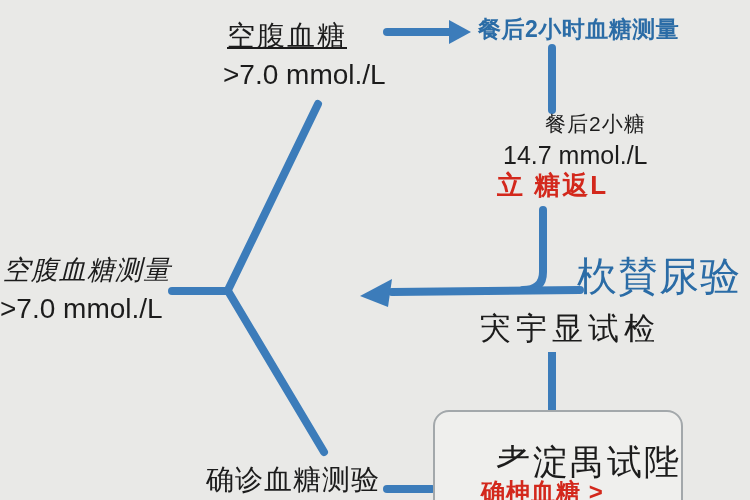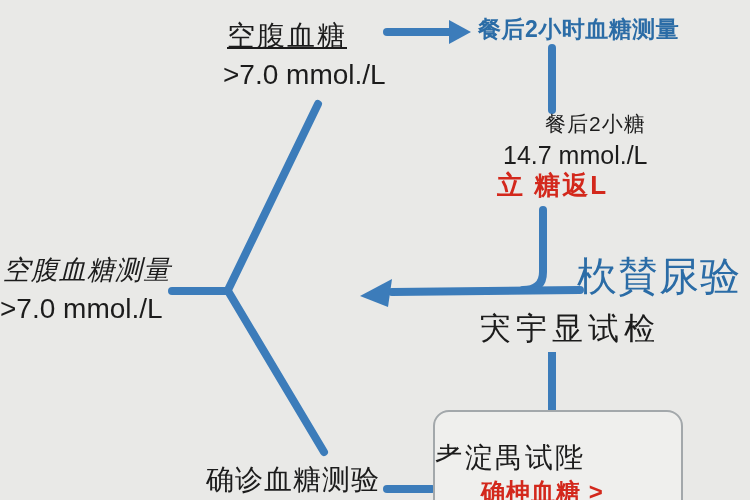--- a/index.html
+++ b/index.html
@@ -38,21 +38,21 @@
   .t-fasting-left-title{left:3px;top:255px;font-size:27px;letter-spacing:1px;font-style:italic;}
   .t-fasting-left-value{left:0px;top:293px;font-size:28px;}
   .t-confirm-bottom{left:206px;top:464px;font-size:28px;letter-spacing:1px;}
 
   .box{
     position:absolute;left:433px;top:410px;width:250px;height:110px;
     border:2px solid var(--box-border);
     border-radius:16px;
     background:var(--box-fill);
   }
-  .box-title{position:absolute;left:0;top:27px;width:100%;text-align:left;font-size:28px;letter-spacing:2px;color:var(--text-black);}
+  .box-title{position:absolute;left:0;top:27px;width:100%;text-align:right;font-size:35px;letter-spacing:2px;color:var(--text-black);}
   .box-red{position:absolute;left:46px;top:66px;font-size:24px;letter-spacing:1px;}
 </style>
 </head>
 <body>
 
 <svg class="connectors" viewBox="0 0 750 500" xmlns="http://www.w3.org/2000/svg">
 
   <line x1="387" y1="32" x2="450" y2="32" stroke="var(--line-blue)" stroke-width="8" stroke-linecap="round"></line>
   <polygon points="449,20 471,32 449,44" fill="var(--line-blue)"></polygon>
 

